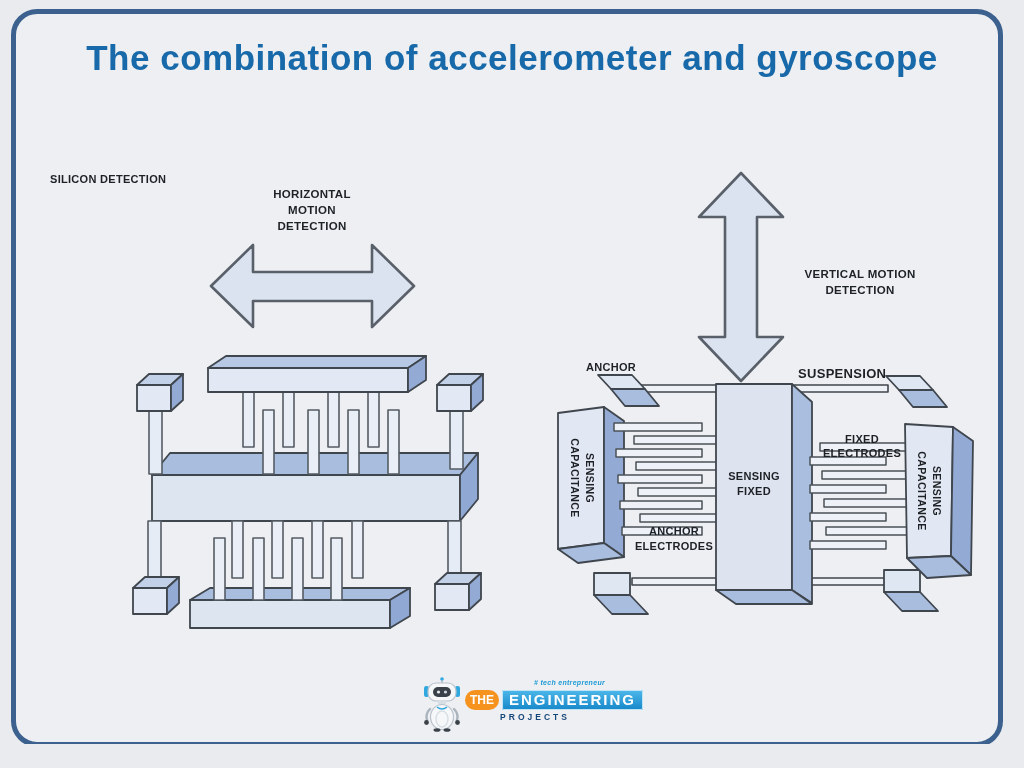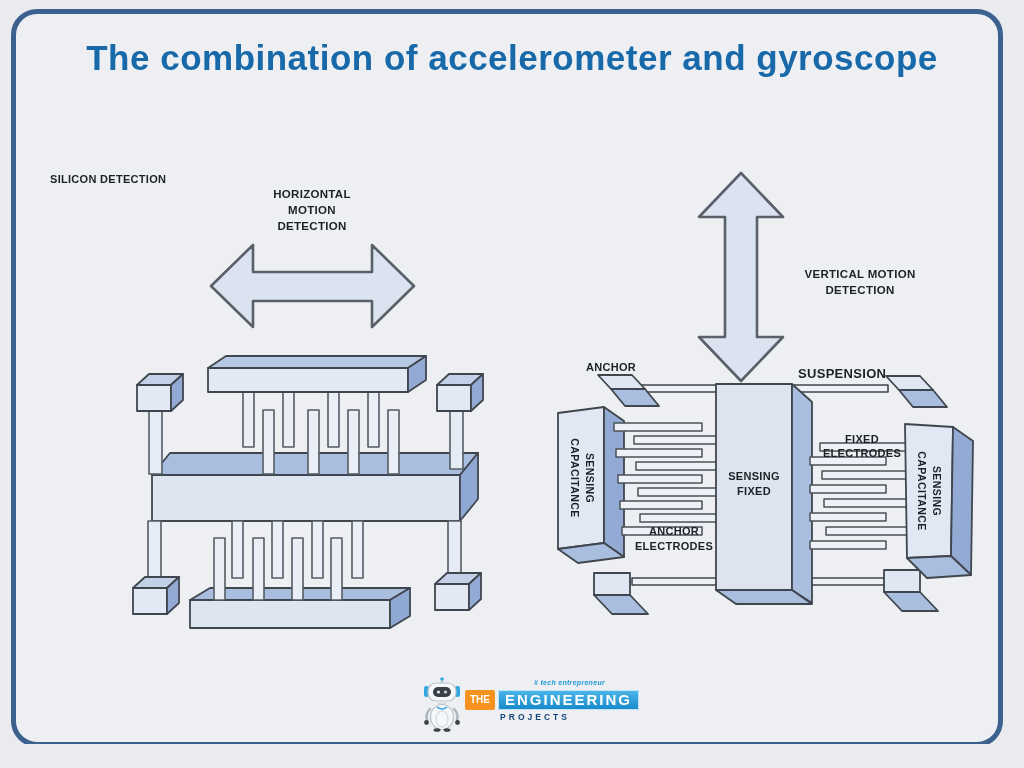--- a/index.html
+++ b/index.html
@@ -16,22 +16,22 @@
           transform:rotate(90deg);font-size:10.5px;font-weight:600;letter-spacing:.4px;color:#1d2126;
           white-space:nowrap;}
   svg.diagram{position:absolute;left:0;top:0;}
   
   .logo{position:absolute;left:423px;top:674px;width:185px;height:60px;}
   .logo-robot{position:absolute;left:0;top:2px;}
   .logo-text{position:absolute;left:42px;top:4px;width:140px;}
   .logo-tagline{color:#1e9ad6;font-size:7px;font-weight:bold;font-style:italic;
                 text-align:right;letter-spacing:.3px;height:10px;line-height:10px;}
   .logo-row{display:flex;margin-top:2px;}
-  .logo-the{background:#f6921e;color:#fff;font-size:10px;font-weight:bold;
-            padding:4px 5px;border-radius:2px;line-height:12px;}
+  .logo-the{background:#f6921e;color:#fff;font-size:12px;font-weight:bold;
+            padding:4px 5px;border-radius:10px;line-height:12px;}
   .logo-eng{background:linear-gradient(#4db8ea,#1787c9);color:#fff;font-size:15px;font-weight:bold;
             letter-spacing:2px;padding:4px 7px;margin-left:3px;border-radius:2px;line-height:12px;
             box-shadow:inset 0 0 0 1px #bfe4f6;}
   .logo-projects{color:#15477a;font-size:8.5px;font-weight:bold;letter-spacing:3px;
                  text-align:center;margin-top:2px;}
 </style>
 </head>
 <body>
 
 <div class="canvas">

